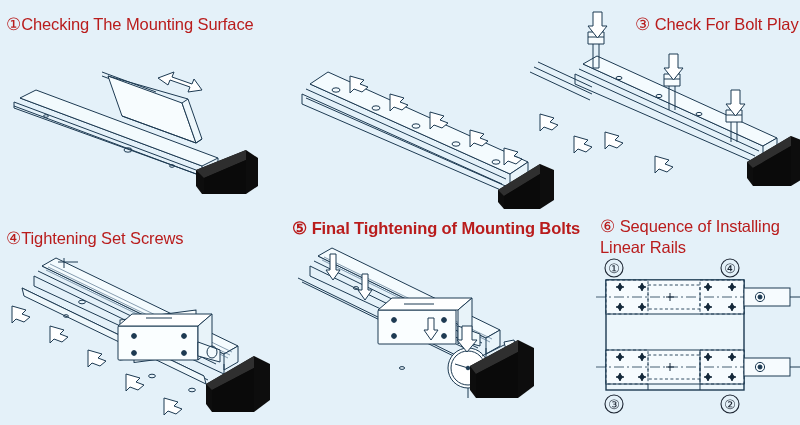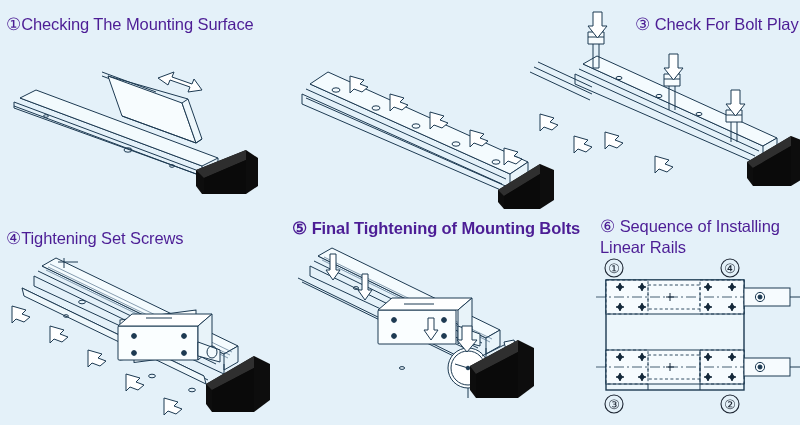--- a/index.html
+++ b/index.html
@@ -9,21 +9,21 @@
     font-family:"Liberation Sans", sans-serif;
     color:#1d2a38;
     overflow:hidden;
     position:relative;
   }
   .sheet{position:relative;width:800px;height:425px;}
   .panel{position:absolute;}
   .ptitle{
     font-size:16.5px;
     line-height:21px;
-    color:#4c1d95;
+    color:#b91c1c;
     white-space:pre-line;
     letter-spacing:-0.1px;
   }
   .ptitle .num{font-size:17px;}
   .art{position:absolute;left:0;top:0;}
   svg{display:block;overflow:visible;}
 
   
   #p1{left:6px;  top:14px; width:292px;height:200px;}
   #p2{left:292px;top:14px; width:300px;height:200px;}

